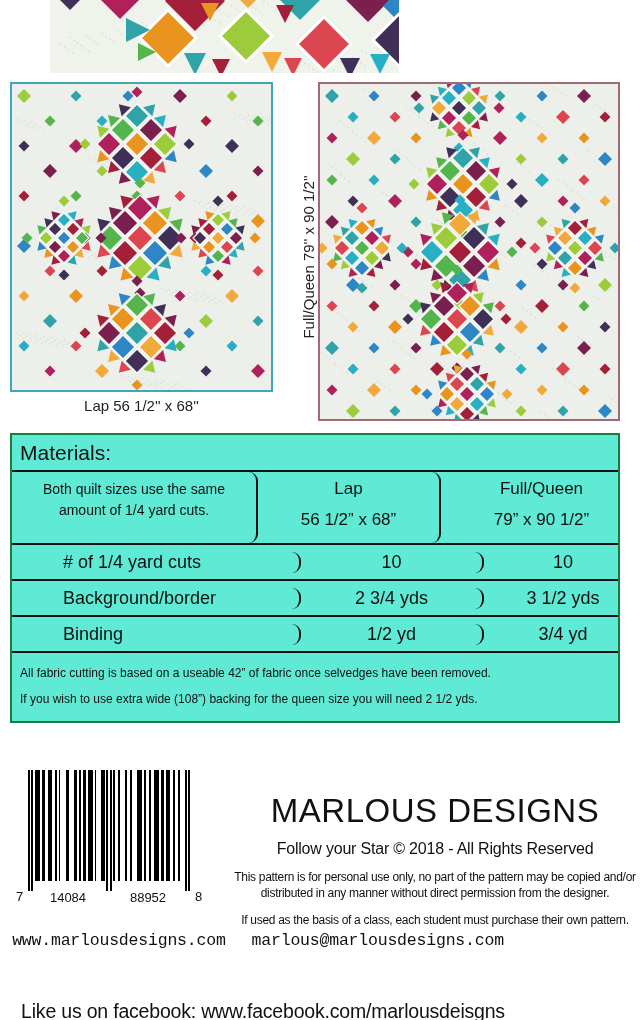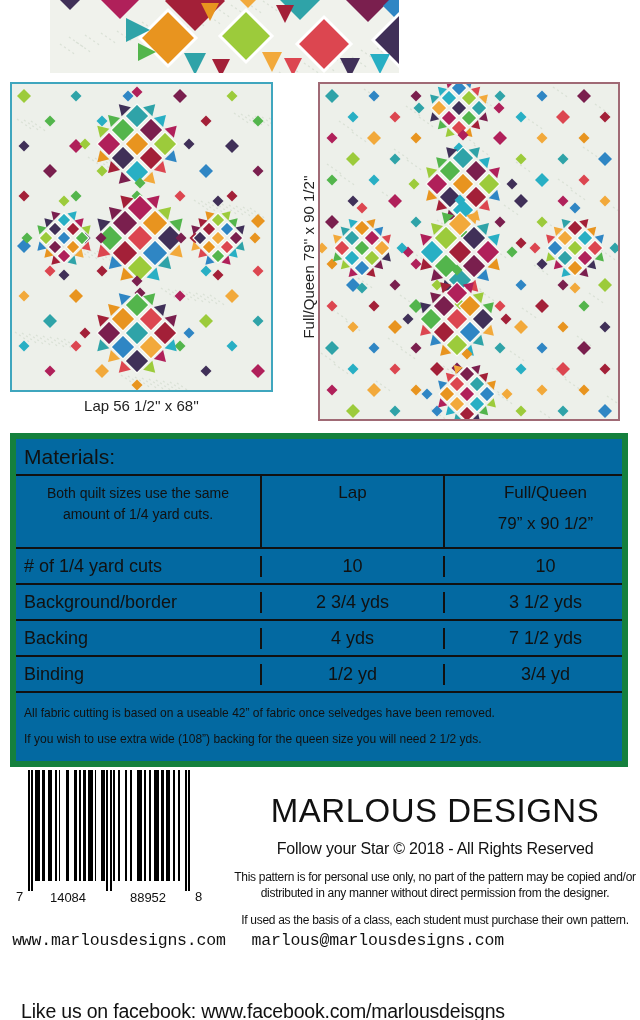--- a/index.html
+++ b/index.html
@@ -10,30 +10,30 @@
   
   .banner{position:absolute;left:50px;top:0;width:349px;height:73px;}
   .quilt-box{position:absolute;background:#EDF0EA;}
   .lap-box{left:10px;top:82px;width:263px;height:310px;border:2px solid #3FA6BE;box-sizing:border-box;}
   .fq-box{left:318px;top:82px;width:302px;height:339px;border:2px solid #A06A75;box-sizing:border-box;}
   .caption{position:absolute;font-size:15px;color:#222;}
   .lap-caption{left:10px;top:397px;width:263px;text-align:center;}
   .fq-caption{left:308px;top:257px;transform:translate(-50%,-50%) rotate(-90deg);white-space:nowrap;}
 
   
-  .mtable{position:absolute;left:10px;top:433px;width:606px;border:6px solid #15803d;background:#0369a1;}
+  .mtable{position:absolute;left:10px;top:433px;width:606px;border:2px solid #15803d;background:#5eead4;}
   .mt-title{height:35px;line-height:35px;padding-left:8px;font-size:21px;border-bottom:2px solid #111;}
   .mt-grid{display:grid;grid-template-columns:246px 183px 1fr;border-bottom:2px solid #111;}
-  .mt-grid .cell{border-right:2px solid #111;}
+  .mt-grid .cell{border-right:2px solid #111;border-radius:9px;}
   .mt-grid .cell.last{border-right:none;margin-left:24px;}
   .mt-head{height:71px;}
   .c-note span{display:block;max-width:212px;margin:7px auto 0;text-align:center;font-size:14px;line-height:1.5;}
   .c-val{text-align:center;padding-top:7px;font-size:17px;}
   .c-val .col-size{margin-top:11px;}
-  .mt-row{height:34px;align-items:center;font-size:18px;}
+  .mt-row{height:34px;align-items:center;font-size:18px;padding-left:43px;}
   .mt-row .lbl{padding-left:8px;align-self:center;}
   .mt-row .val{text-align:center;align-self:center;}
   .mt-notes{padding:7px 8px 9px;font-size:12px;}
   .mt-notes div{line-height:26px;}
 
   
   .barcode{position:absolute;left:14px;top:768px;width:206px;height:140px;}
   .bc-digit{font-family:"Liberation Sans","DejaVu Sans",sans-serif;font-size:13px;fill:#111;}
 
   
@@ -659,41 +659,37 @@
 
   <div class="mtable">
     <div class="mt-title">Materials:</div>
 
     <div class="mt-grid mt-head">
       <div class="cell c-note">
         <span>Both quilt sizes use the same amount of 1/4 yard cuts.</span>
       </div>
       <div class="cell c-val">
         <div class="col-name">Lap</div>
+        <div class="col-size">56 1/2” x 68”</div>
       </div>
       <div class="cell c-val last">
         <div class="col-name">Full/Queen</div>
         <div class="col-size">79” x 90 1/2”</div>
       </div>
     </div>
 
     <div class="mt-grid mt-row">
       <div class="cell lbl"># of 1/4 yard cuts</div>
       <div class="cell val">10</div>
       <div class="cell val last">10</div>
     </div>
     <div class="mt-grid mt-row">
       <div class="cell lbl">Background/border</div>
       <div class="cell val">2 3/4 yds</div>
       <div class="cell val last">3 1/2 yds</div>
-    </div>
-    <div class="mt-grid mt-row">
-      <div class="cell lbl">Backing</div>
-      <div class="cell val">4 yds</div>
-      <div class="cell val last">7 1/2 yds</div>
     </div>
     <div class="mt-grid mt-row">
       <div class="cell lbl">Binding</div>
       <div class="cell val">1/2 yd</div>
       <div class="cell val last">3/4 yd</div>
     </div>
 
     <div class="mt-notes">
       <div>All fabric cutting is based on a useable 42” of fabric once selvedges have been removed.</div>
       <div>If you wish to use extra wide (108”) backing for the queen size you will need 2 1/2 yds.</div>

